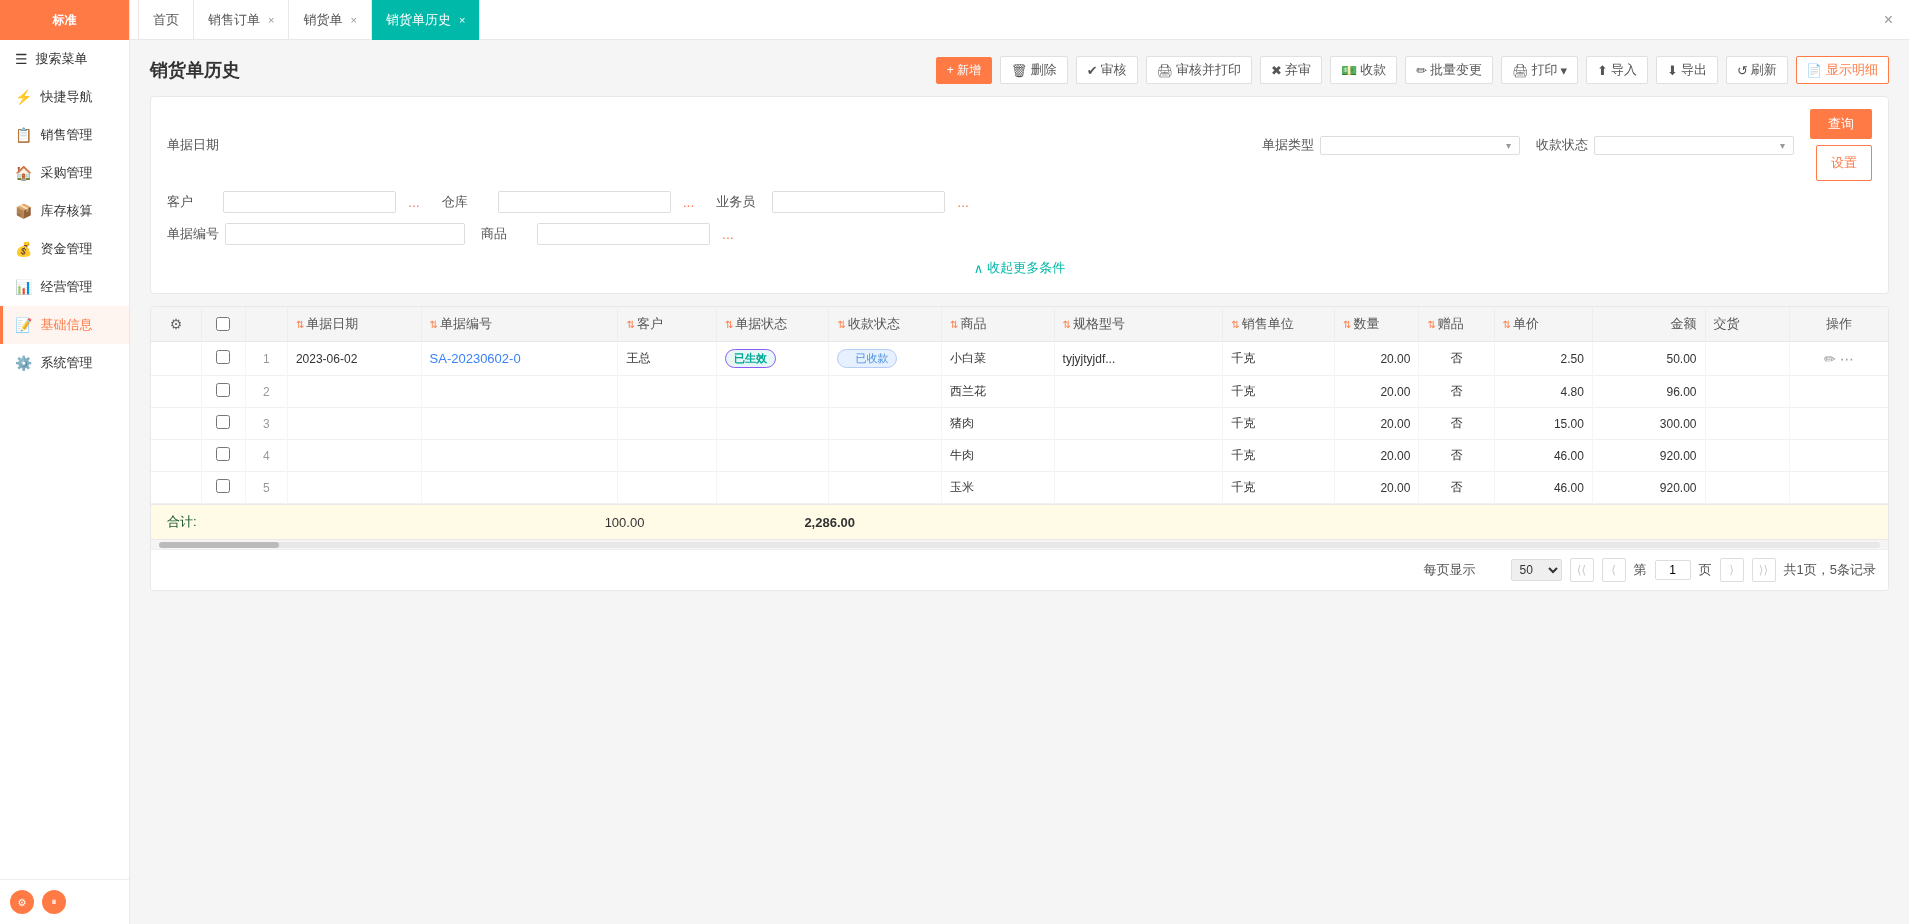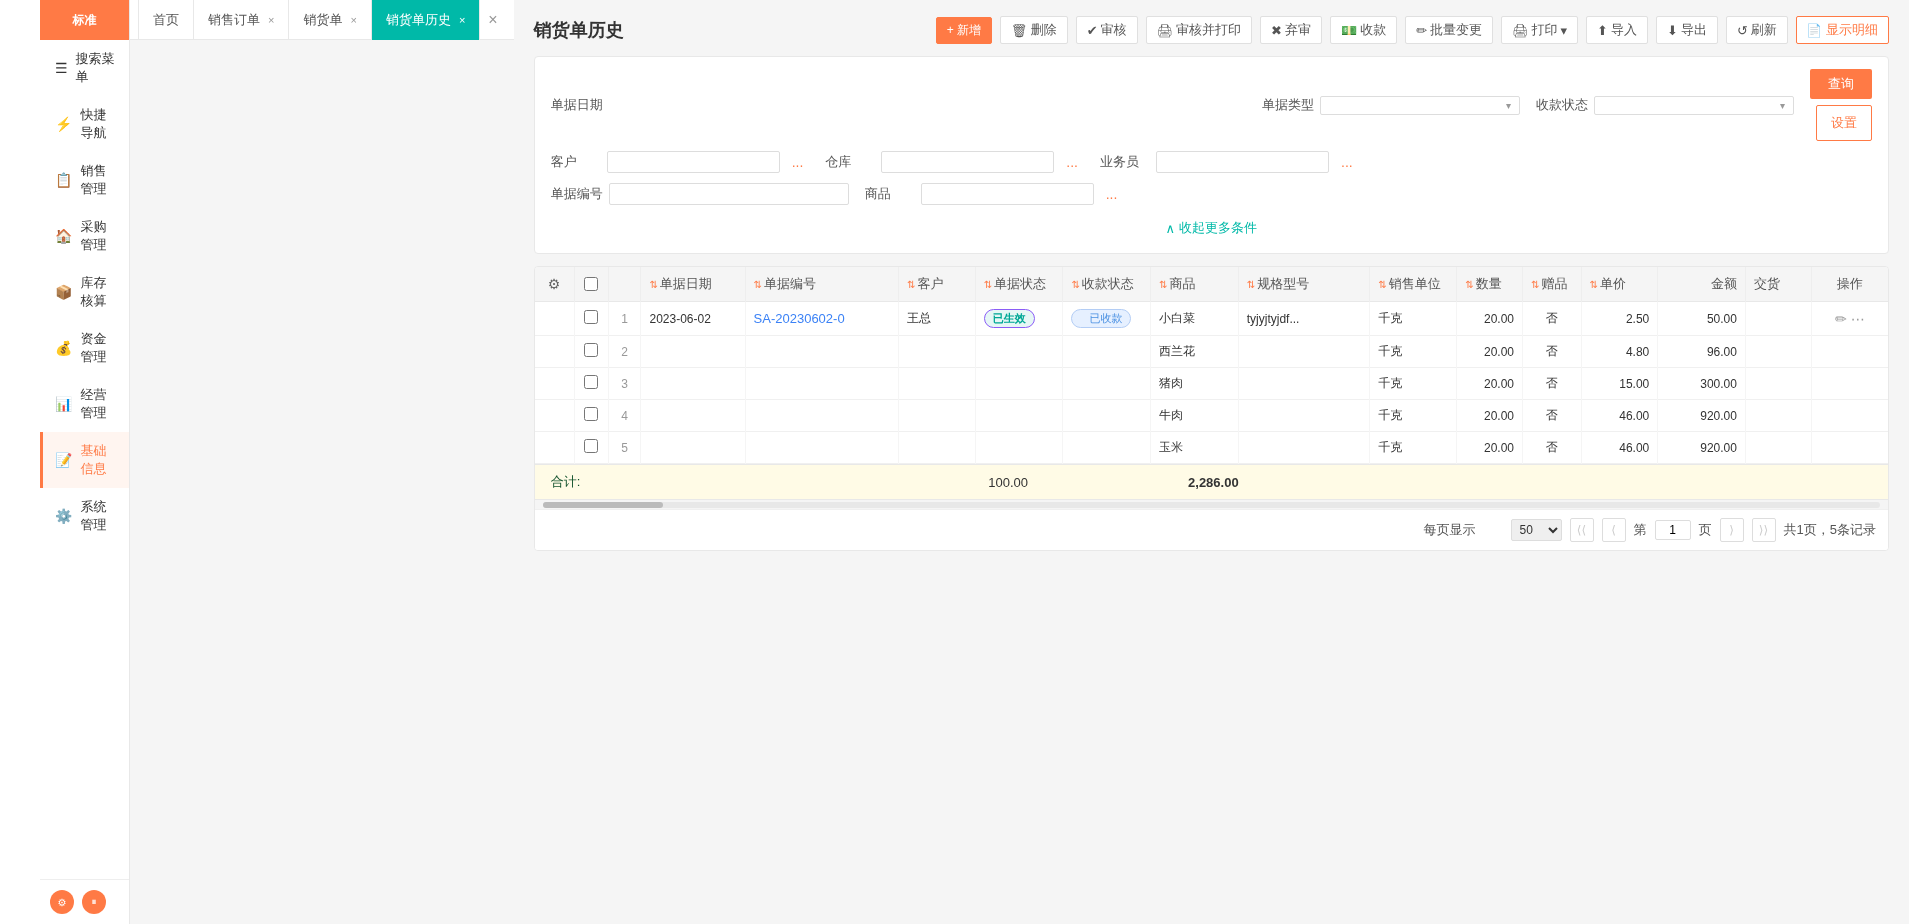--- a/index.html
+++ b/index.html
@@ -6,21 +6,20 @@
     body { display: flex; height: 924px; overflow: hidden; background: #f5f5f5; }
 
     
     .sidebar {
       width: 130px;
       background: #fff;
       border-right: 1px solid #e8e8e8;
       display: flex;
       flex-direction: column;
       flex-shrink: 0;
-      padding-left: 40px;
     }
     .sidebar-logo {
       height: 40px;
       background: #ff7a45;
       display: flex;
       align-items: center;
       justify-content: center;
       color: #fff;
       font-size: 12px;
       font-weight: bold;
@@ -50,20 +49,21 @@
       border-radius: 50%;
       display: flex; align-items: center; justify-content: center;
       color: #fff; font-size: 10px;
       cursor: pointer;
     }
 
     
     .main {
       flex: 1;
       display: flex;
+      flex-direction: column;
       overflow: hidden;
     }
 
     
     .top-tabs {
       display: flex;
       align-items: center;
       background: #fff;
       border-bottom: 1px solid #e8e8e8;
       height: 40px;

